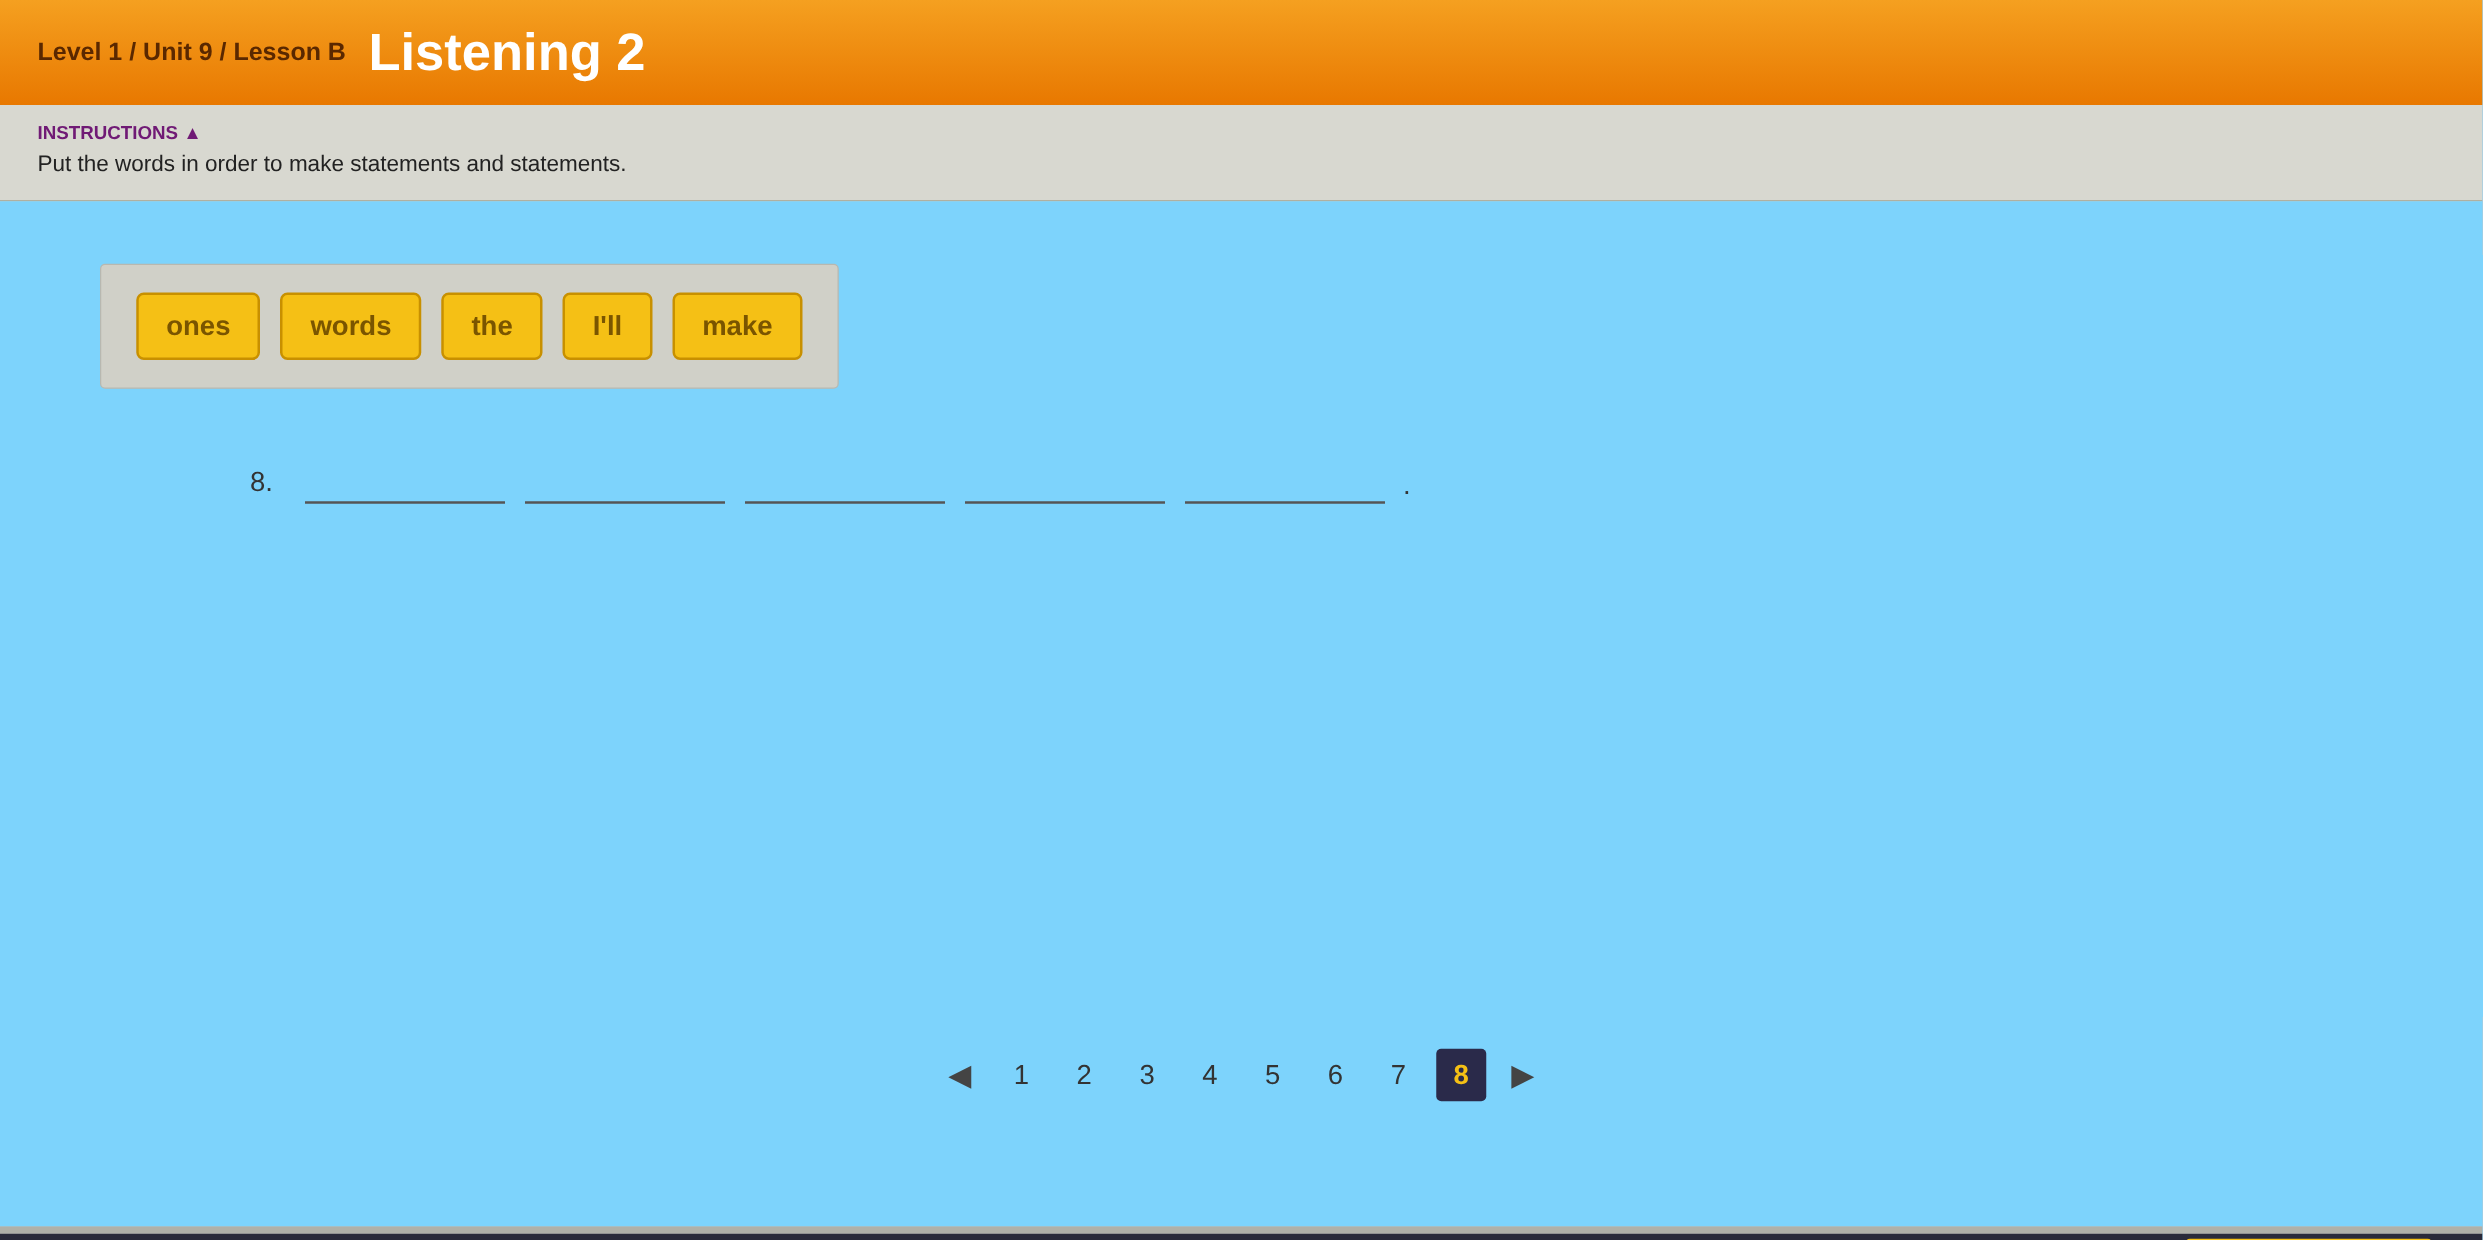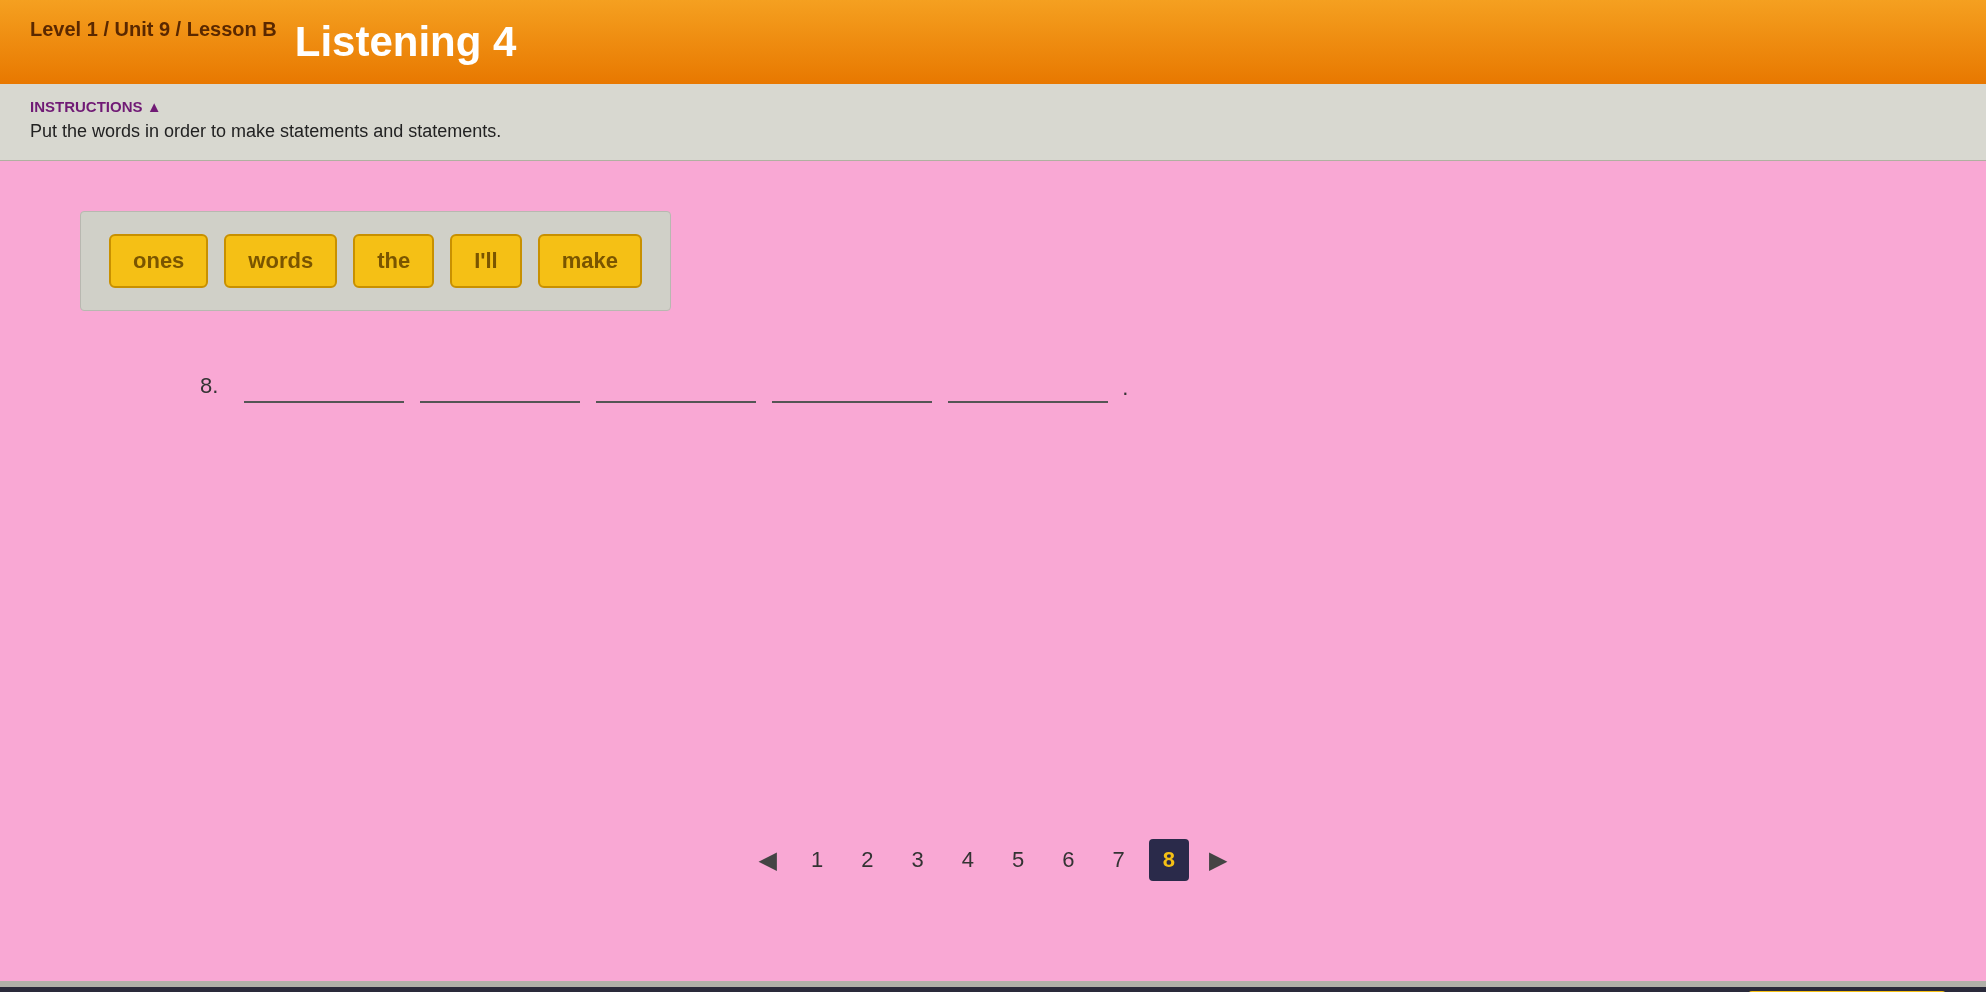--- a/index.html
+++ b/index.html
@@ -9,20 +9,21 @@
       width: 1986px;
       min-height: 992px;
       overflow-x: hidden;
     }
 
     
     .header {
       background: linear-gradient(to bottom, #f5a020, #e87800);
       padding: 18px 30px 18px 30px;
       display: flex;
+      align-items: center;
       min-height: 72px;
     }
     .header-breadcrumb {
       font-size: 20px;
       color: #5a2800;
       font-weight: bold;
     }
     .header-title {
       font-size: 42px;
       color: #fff;
@@ -47,21 +48,21 @@
     }
     .instructions-text {
       font-size: 18px;
       color: #222;
       margin-top: 6px;
       padding-bottom: 10px;
     }
 
     
     .main-content {
-      background: #f9a8d4;
+      background: #7dd3fc;
       min-height: 820px;
       padding: 30px 80px;
       position: relative;
     }
 
     
     .word-tiles-container {
       background: #d0d0c8;
       border: 1px solid #b8b8b0;
       border-radius: 4px;
@@ -169,21 +170,21 @@
     .separator {
       background: #b0b0a8;
       height: 6px;
     }
   </style>
 </head>
 <body>
 
 <div class="header">
   <span class="header-breadcrumb">Level 1 / Unit 9 / Lesson B</span>
-  <span class="header-title">Listening 4</span>
+  <span class="header-title">Listening 2</span>
 </div>
 
 <div class="instructions-bar">
   <div class="instructions-toggle">INSTRUCTIONS ▲</div>
   <div class="instructions-text">Put the words in order to make statements and statements.</div>
 </div>
 
 <div class="main-content">
 
   

